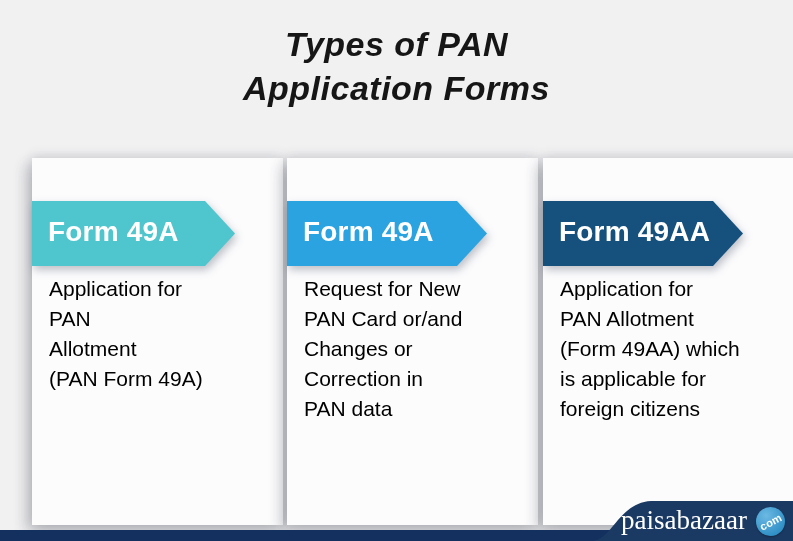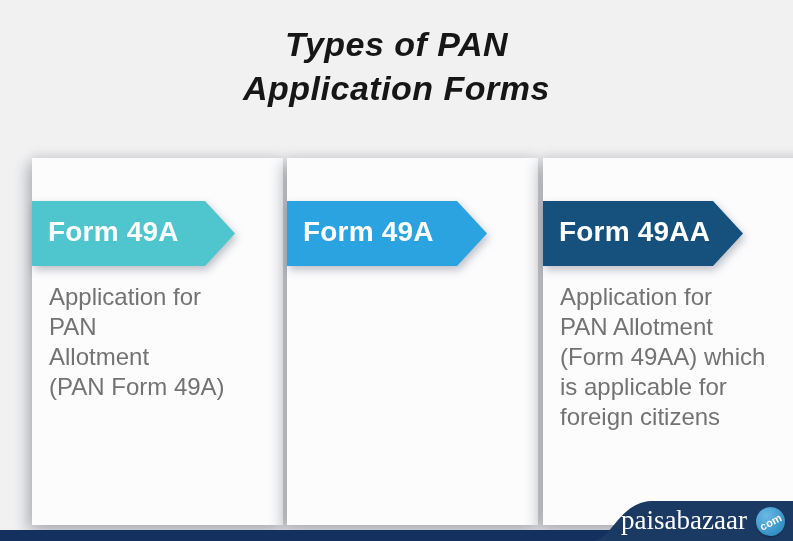--- a/index.html
+++ b/index.html
@@ -31,22 +31,22 @@
   }
   .banner .label{
     padding-left:16px;padding-bottom:3px;
     color:#ffffff;font-size:28px;font-weight:bold;letter-spacing:.2px;
     white-space:nowrap;
   }
   .b1{width:203px;}
   .b2{width:200px;}
   .b3{width:200px;}
   .desc{
-    position:absolute;top:124px;left:17px;right:6px;
-    font-size:24px;line-height:30px;color:#737373;
+    position:absolute;top:116px;left:17px;right:6px;
+    font-size:21px;line-height:30px;color:#000000;
     white-space:pre-line;
   }
   .bottom-bar{
     position:absolute;left:0;bottom:0;width:793px;height:11px;
   }
   .logo-band{
     position:absolute;right:0;bottom:0;width:200px;height:47px;
   }
   .logo-band svg{position:absolute;left:0;top:0;}
   .brand{
@@ -84,20 +84,25 @@
 Allotment
 (PAN Form 49A)</div>
   </div>
 
   <div class="card card2">
     <div class="banner-wrap">
       <div class="banner b2" style="background: rgb(43, 163, 224);">
         <span class="label">Form 49A</span>
       </div>
     </div>
+    <div class="desc">Request for New
+PAN Card or/and
+Changes or
+Correction in
+PAN data</div>
   </div>
 
   <div class="card card3">
     <div class="banner-wrap">
       <div class="banner b3" style="background: rgb(21, 81, 124);">
         <span class="label">Form 49AA</span>
       </div>
     </div>
     <div class="desc">Application for
 PAN Allotment

